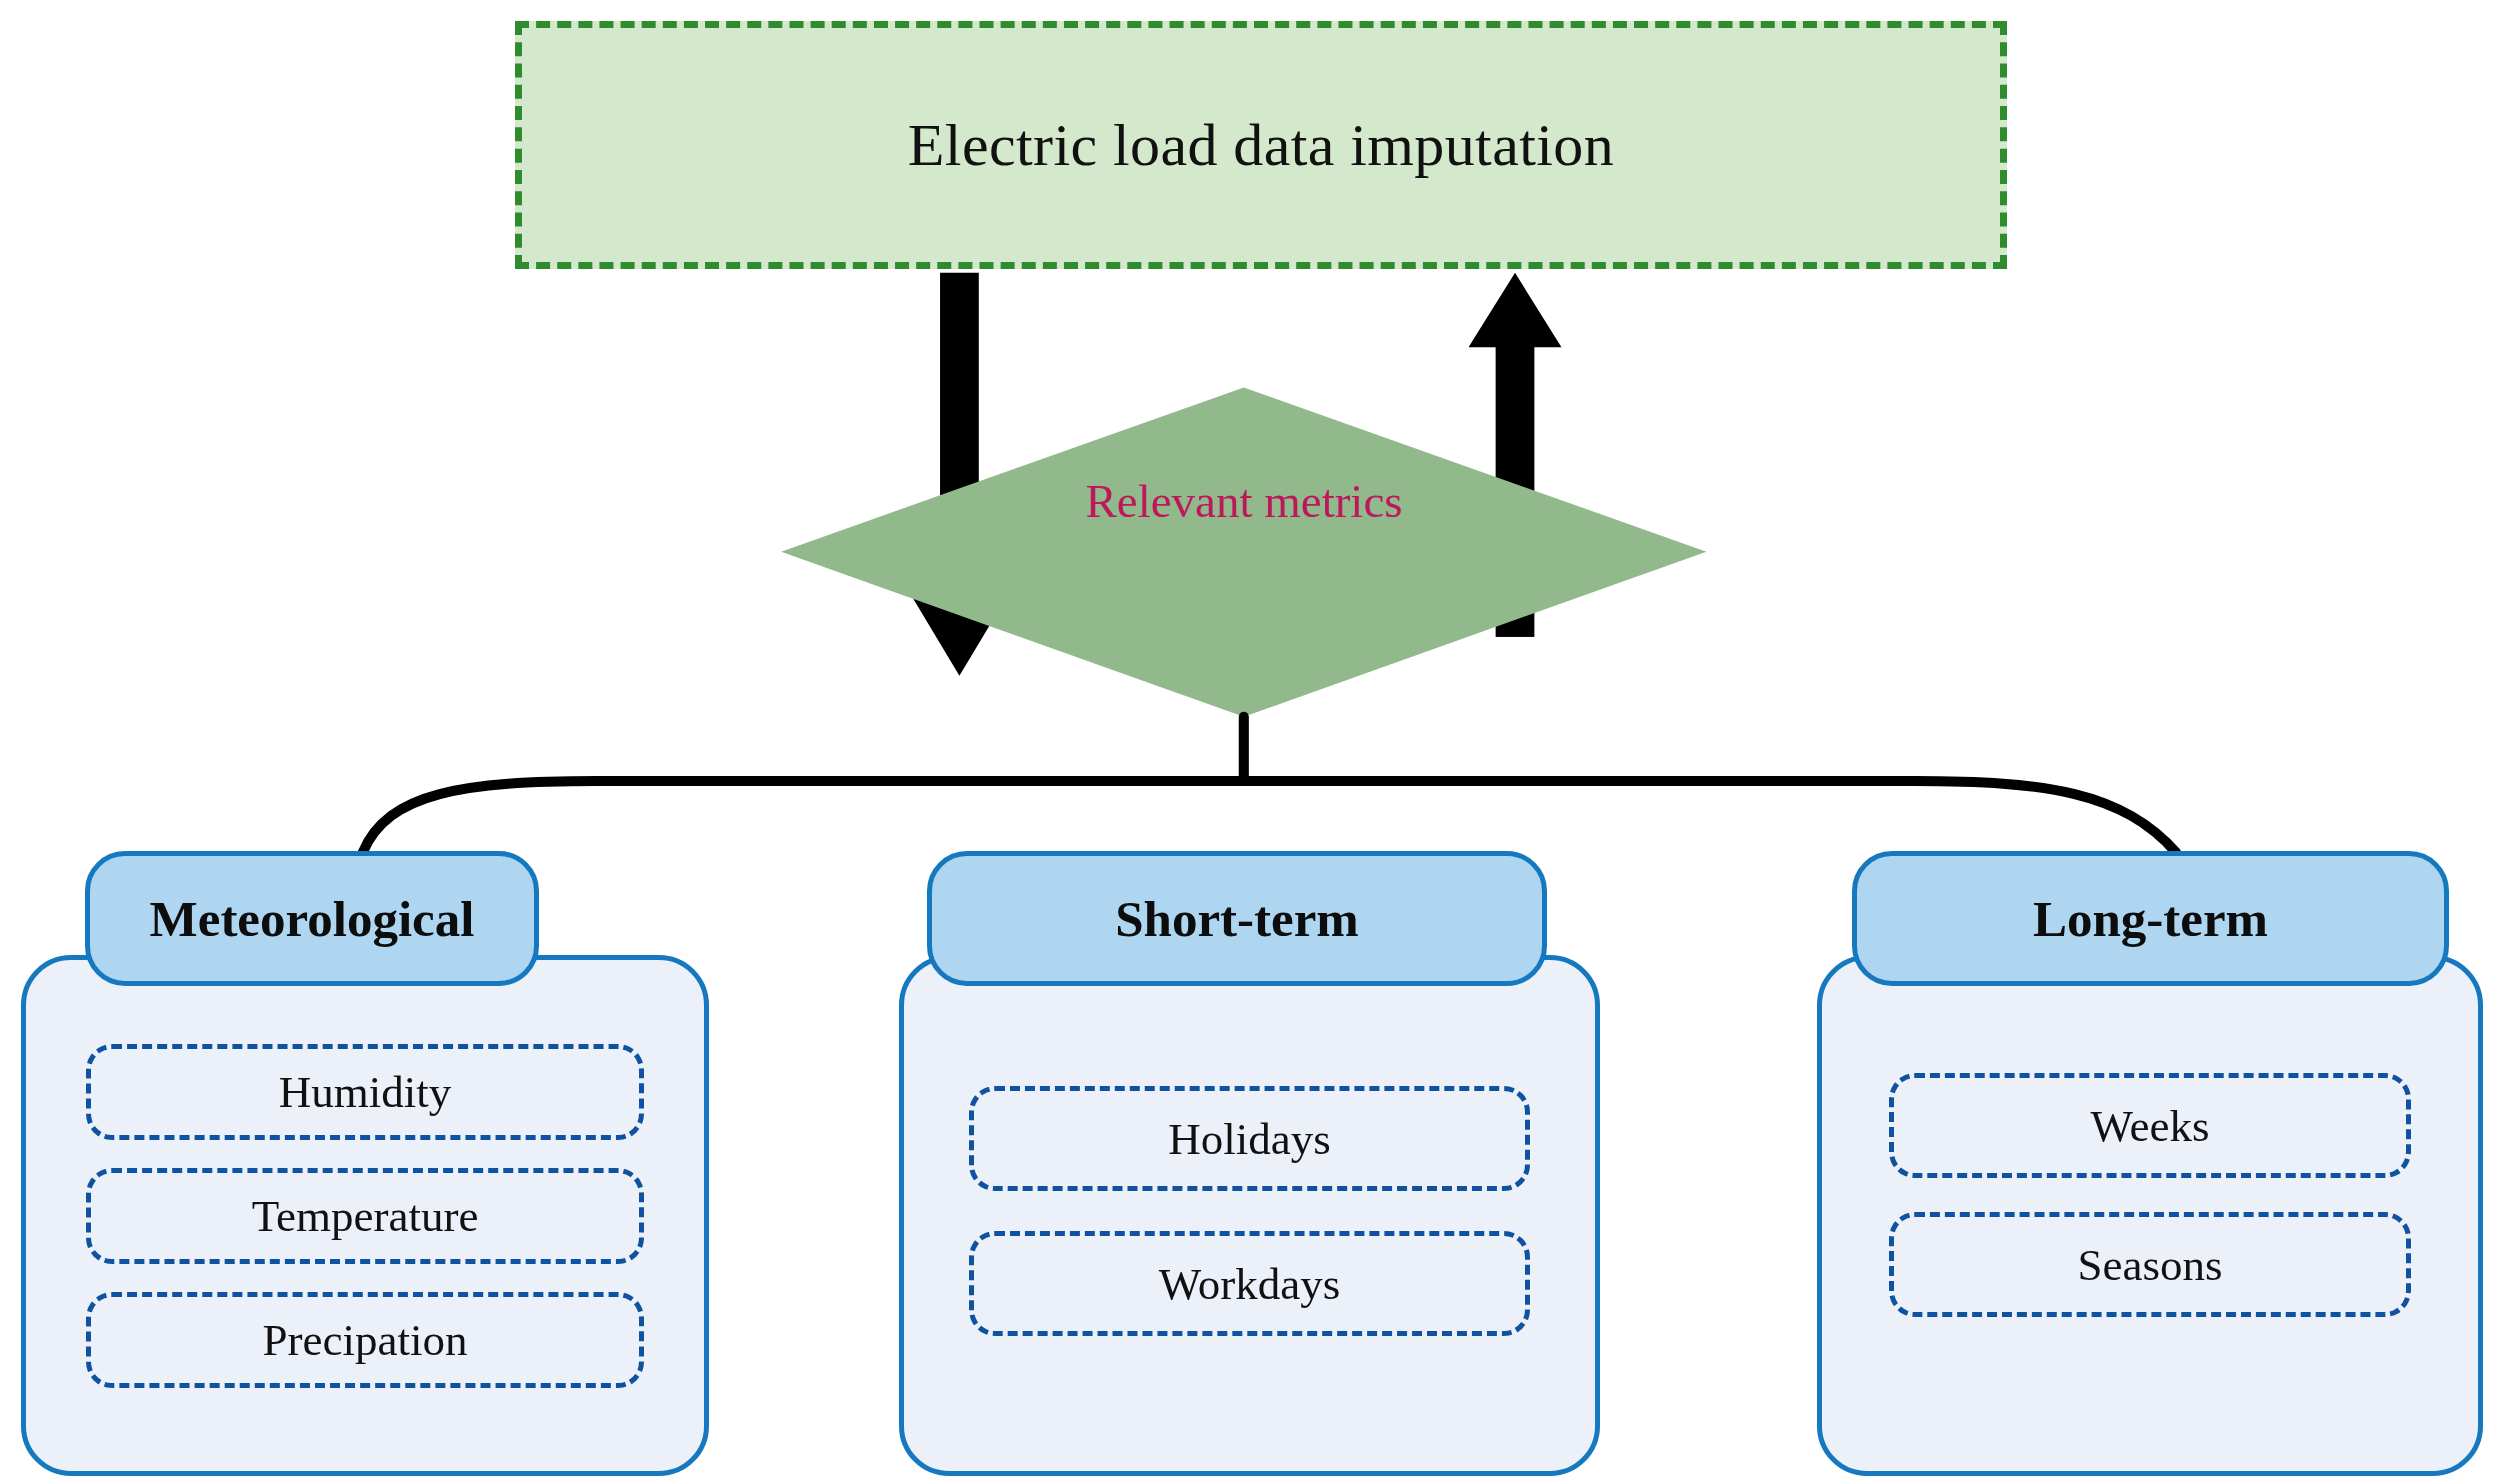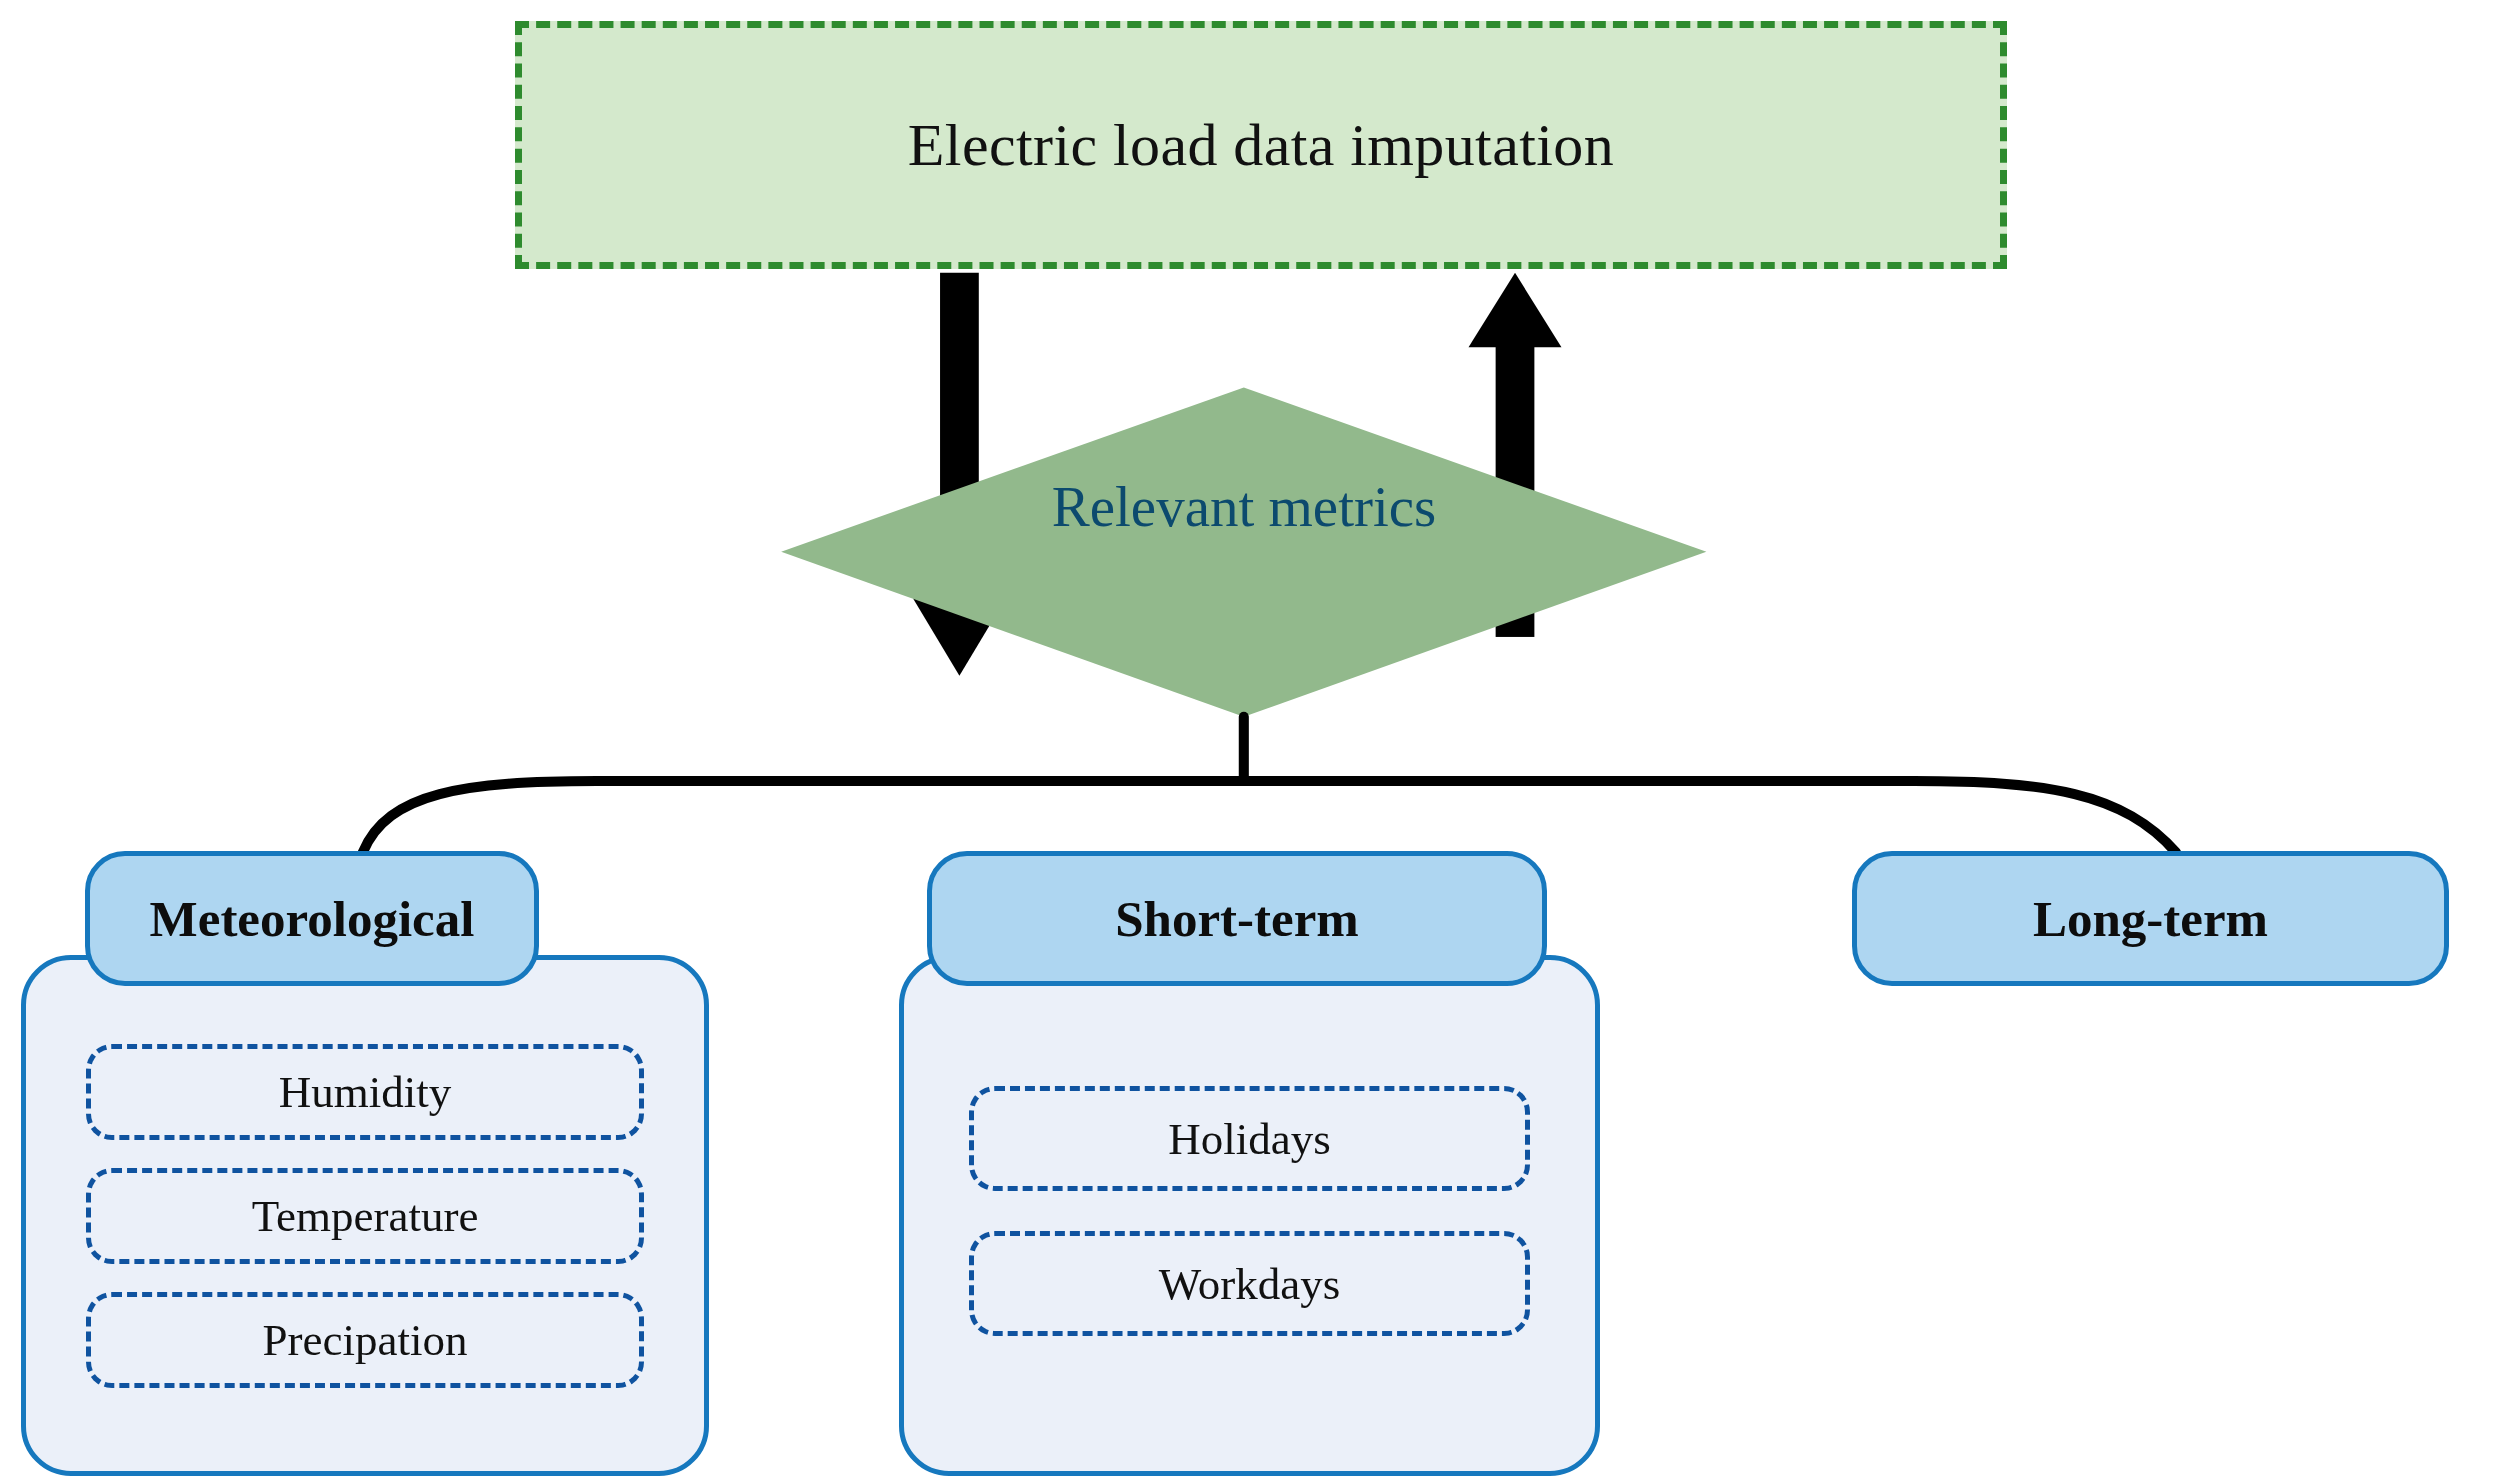--- a/index.html
+++ b/index.html
@@ -49,22 +49,22 @@
     height: 1480px;
     pointer-events: none;
   }
 
   .diamond-label {
     position: absolute;
     left: 779px;
     top: 474px;
     width: 930px;
     text-align: center;
-    font-size: 57px;
-    color: #0c4a6e;
+    font-size: 47px;
+    color: #be185d;
     white-space: nowrap;
   }
 
   
   .card {
     position: absolute;
     box-sizing: border-box;
     background: #ebf0f9;
     border: 5.4px solid #1678be;
     border-radius: 50px;
@@ -186,18 +186,28 @@
       </div>
       <div class="sub-item">
         <span class="sub-item-label">Workdays</span>
       </div>
     </div>
   </div>
   <div class="card-pill" id="pill-short-term">
     <span class="card-pill-label">Short-term</span>
   </div>
 
+  <div class="card" id="card-long-term">
+    <div class="card-body-inner">
+      <div class="sub-item">
+        <span class="sub-item-label">Weeks</span>
+      </div>
+      <div class="sub-item">
+        <span class="sub-item-label">Seasons</span>
+      </div>
+    </div>
+  </div>
   <div class="card-pill" id="pill-long-term">
     <span class="card-pill-label">Long-term</span>
   </div>
 
 </div>
 
 
 </body></html>

